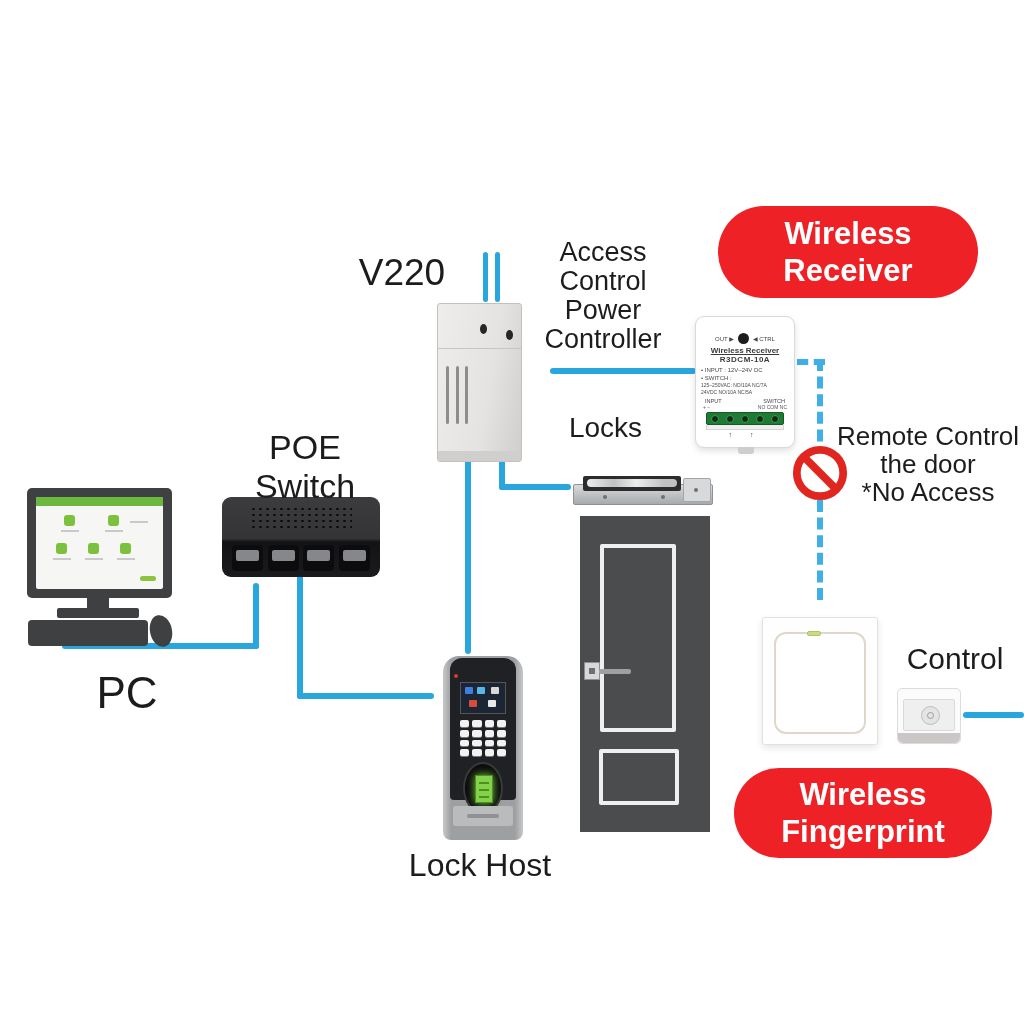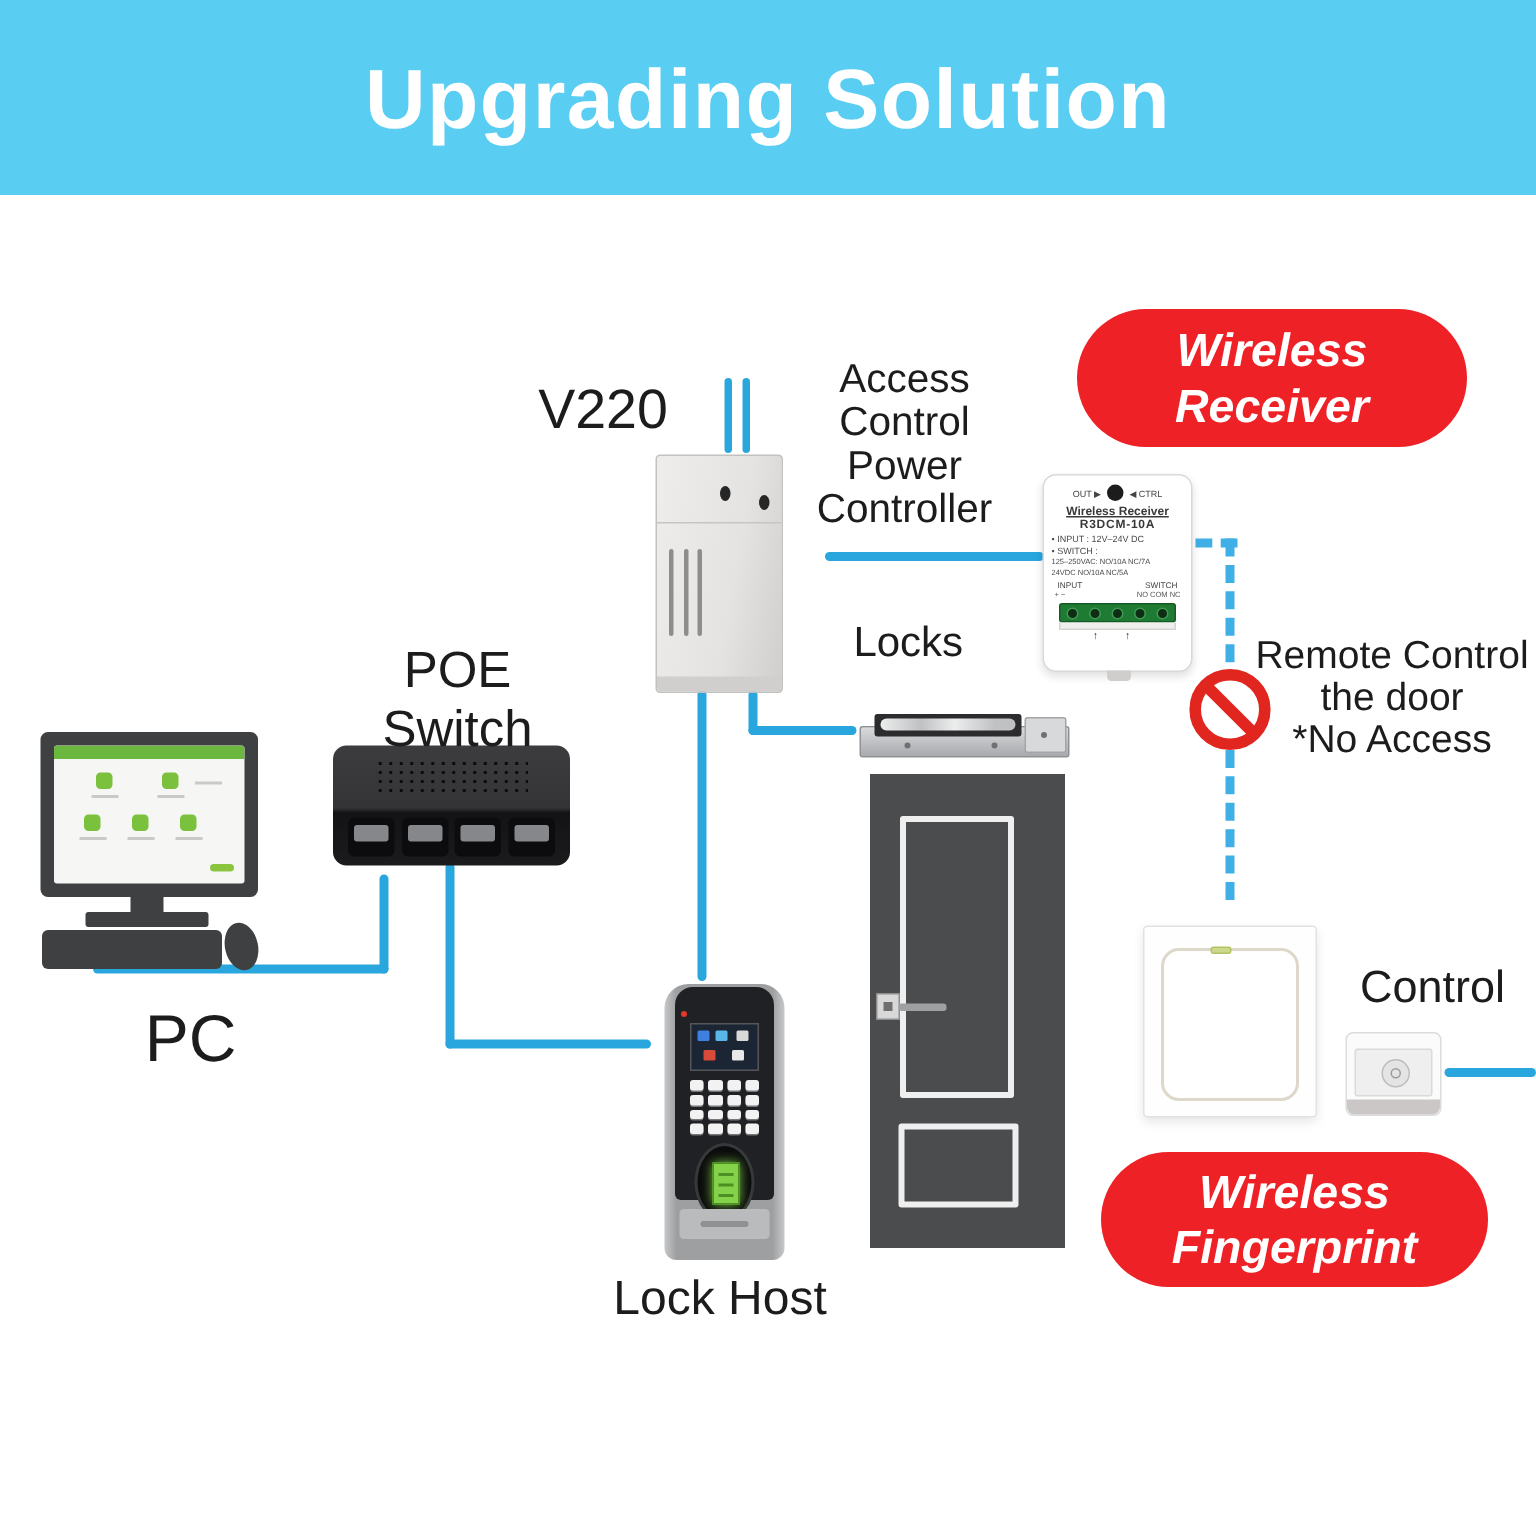--- a/index.html
+++ b/index.html
@@ -16,21 +16,21 @@
   .line { position:absolute; background:#2aa6de; border-radius:3px; }
   .dash-v { position:absolute; width:0; border-left:6px dashed #3fafe6; background:none; }
   .dash-h { position:absolute; height:0; border-top:6px dashed #3fafe6; background:none; }
 
   
   .lbl { position:absolute; color:#1c1c1c; text-align:center; }
 
   
   .pill { position:absolute; background:#ee2126; border-radius:48px; color:#fff; font-weight:bold;
           display:flex; flex-direction:column; align-items:center; justify-content:center;
-          font-size:31px; line-height:37px; text-align:center;font-style:italic; }
+          font-size:31px; line-height:37px; text-align:center; }
 
   
   .monitor { position:absolute; left:27px; top:488px; width:145px; height:110px; background:#3f4042; border-radius:5px; }
   .screen  { position:absolute; left:9px; top:9px; right:9px; bottom:9px; background:#f6f6f4; border-radius:2px; overflow:hidden; }
   .screen-bar { position:absolute; left:0; top:0; right:0; height:9px; background:#6cb83f; }
   .app-icon { position:absolute; width:11px; height:11px; border-radius:3px; background:#7cc13e; }
   .app-txt  { position:absolute; width:18px; height:2px; background:#c9c9c9; }
   .screen-btn { position:absolute; right:7px; bottom:8px; width:16px; height:5px; border-radius:3px; background:#8bc540; }
   .mon-neck { position:absolute; left:87px; top:596px; width:22px; height:16px; background:#3f4042; }
   .mon-base { position:absolute; left:57px; top:608px; width:82px; height:10px; background:#3f4042; border-radius:2px; }
@@ -51,21 +51,21 @@
               background:linear-gradient(100deg, #eeedeb 0%, #e4e3e1 60%, #cfcecc 100%); border:1px solid #c2c1bf; }
   .ctrl-seam { position:absolute; left:0; right:0; top:44px; height:1px; background:#c6c5c3; }
   .ctrl-vents { position:absolute; left:8px; top:62px; width:22px; height:58px; display:flex; justify-content:space-between; }
   .ctrl-vents i { width:3px; height:100%; background:#8e8d8b; border-radius:2px; }
   .ctrl-screw { position:absolute; width:7px; height:10px; background:#262626; border-radius:50%; }
   .ctrl-foot { position:absolute; left:0; right:0; bottom:0; height:10px; background:#d0cfcd; border-radius:0 0 3px 3px; }
 
   
   .rx { position:absolute; left:695px; top:316px; width:100px; height:132px; background:#ffffff;
         border:1px solid #d9d9d9; border-radius:9px; box-shadow:0 3px 6px rgba(0,0,0,.12);
-        display:flex; flex-direction:column; align-items:center; padding-top:6px; color:#333; }
+        display:flex; flex-direction:column; align-items:center; padding-top:16px; color:#333; }
   .rx-toprow { display:flex; align-items:center; gap:4px; font-size:6px; color:#444; }
   .rx-knob { width:11px; height:11px; background:#1c1c1c; border-radius:50%; }
   .rx-title { font-size:8px; font-weight:bold; text-decoration:underline; margin-top:2px; color:#3a3a3a; }
   .rx-model { font-size:8px; font-weight:bold; color:#3a3a3a; letter-spacing:.5px; }
   .rx-specs { width:88px; margin-top:2px; font-size:6px; line-height:8px; color:#4a4a4a; text-align:left; }
   .rx-specs .tiny { font-size:5px; line-height:6.5px; }
   .rx-io { width:80px; display:flex; justify-content:space-between; font-size:5.5px; margin-top:3px; color:#444; }
   .rx-io2 { width:84px; display:flex; justify-content:space-between; font-size:5px; color:#555; }
   .rx-term { width:78px; height:13px; background:#1f7a33; border:1px solid #155a24; border-radius:2px;
              margin-top:2px; display:flex; align-items:center; justify-content:space-around; }
@@ -126,23 +126,20 @@
   .dbell-round { position:absolute; left:17px; top:6px; width:19px; height:19px; border-radius:50%;
                  background:#e4e4e4; border:1px solid #bdbdbd; }
   .dbell-round i { position:absolute; left:5px; top:5px; width:7px; height:7px; border:1.5px solid #9b9b9b; border-radius:50%; display:block; }
   .dbell-strip { position:absolute; left:0; right:0; bottom:0; height:10px; background:#ccc7c7; border-radius:0 0 5px 5px; }
 </style>
 </head>
 <body>
 
 <div id="stage">
 
-  <div class="header">
-    <h1>Upgrading Solution</h1>
-  </div>
 
   <div class="line" style="left:62px;  top:643px; width:197px; height:6px;"></div>
   <div class="line" style="left:253px; top:583px; width:6px;  height:66px;"></div>
   <div class="line" style="left:297px; top:575px; width:6px;  height:124px;"></div>
   <div class="line" style="left:297px; top:693px; width:137px; height:6px;"></div>
   <div class="line" style="left:465px; top:460px; width:6px;  height:194px;"></div>
   <div class="line" style="left:499px; top:460px; width:6px;  height:30px;"></div>
   <div class="line" style="left:499px; top:484px; width:72px; height:6px;"></div>
   <div class="line" style="left:550px; top:368px; width:146px; height:6px;"></div>
   <div class="line" style="left:483px; top:252px; width:5px;  height:50px;"></div>

